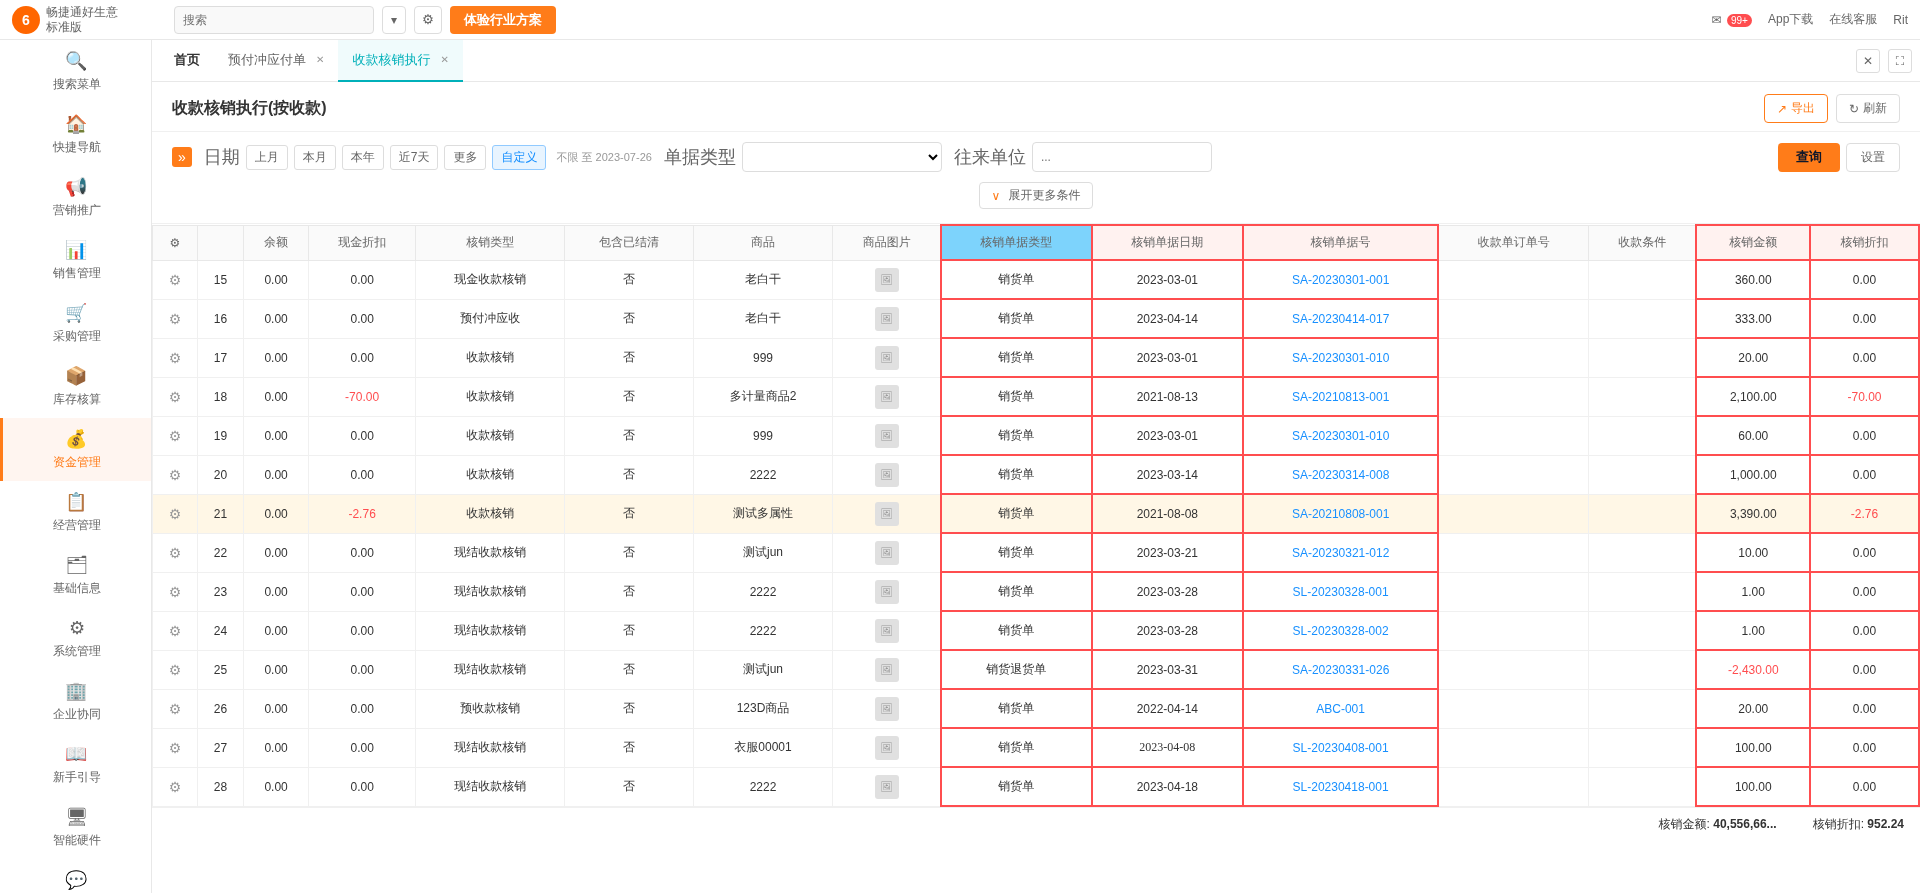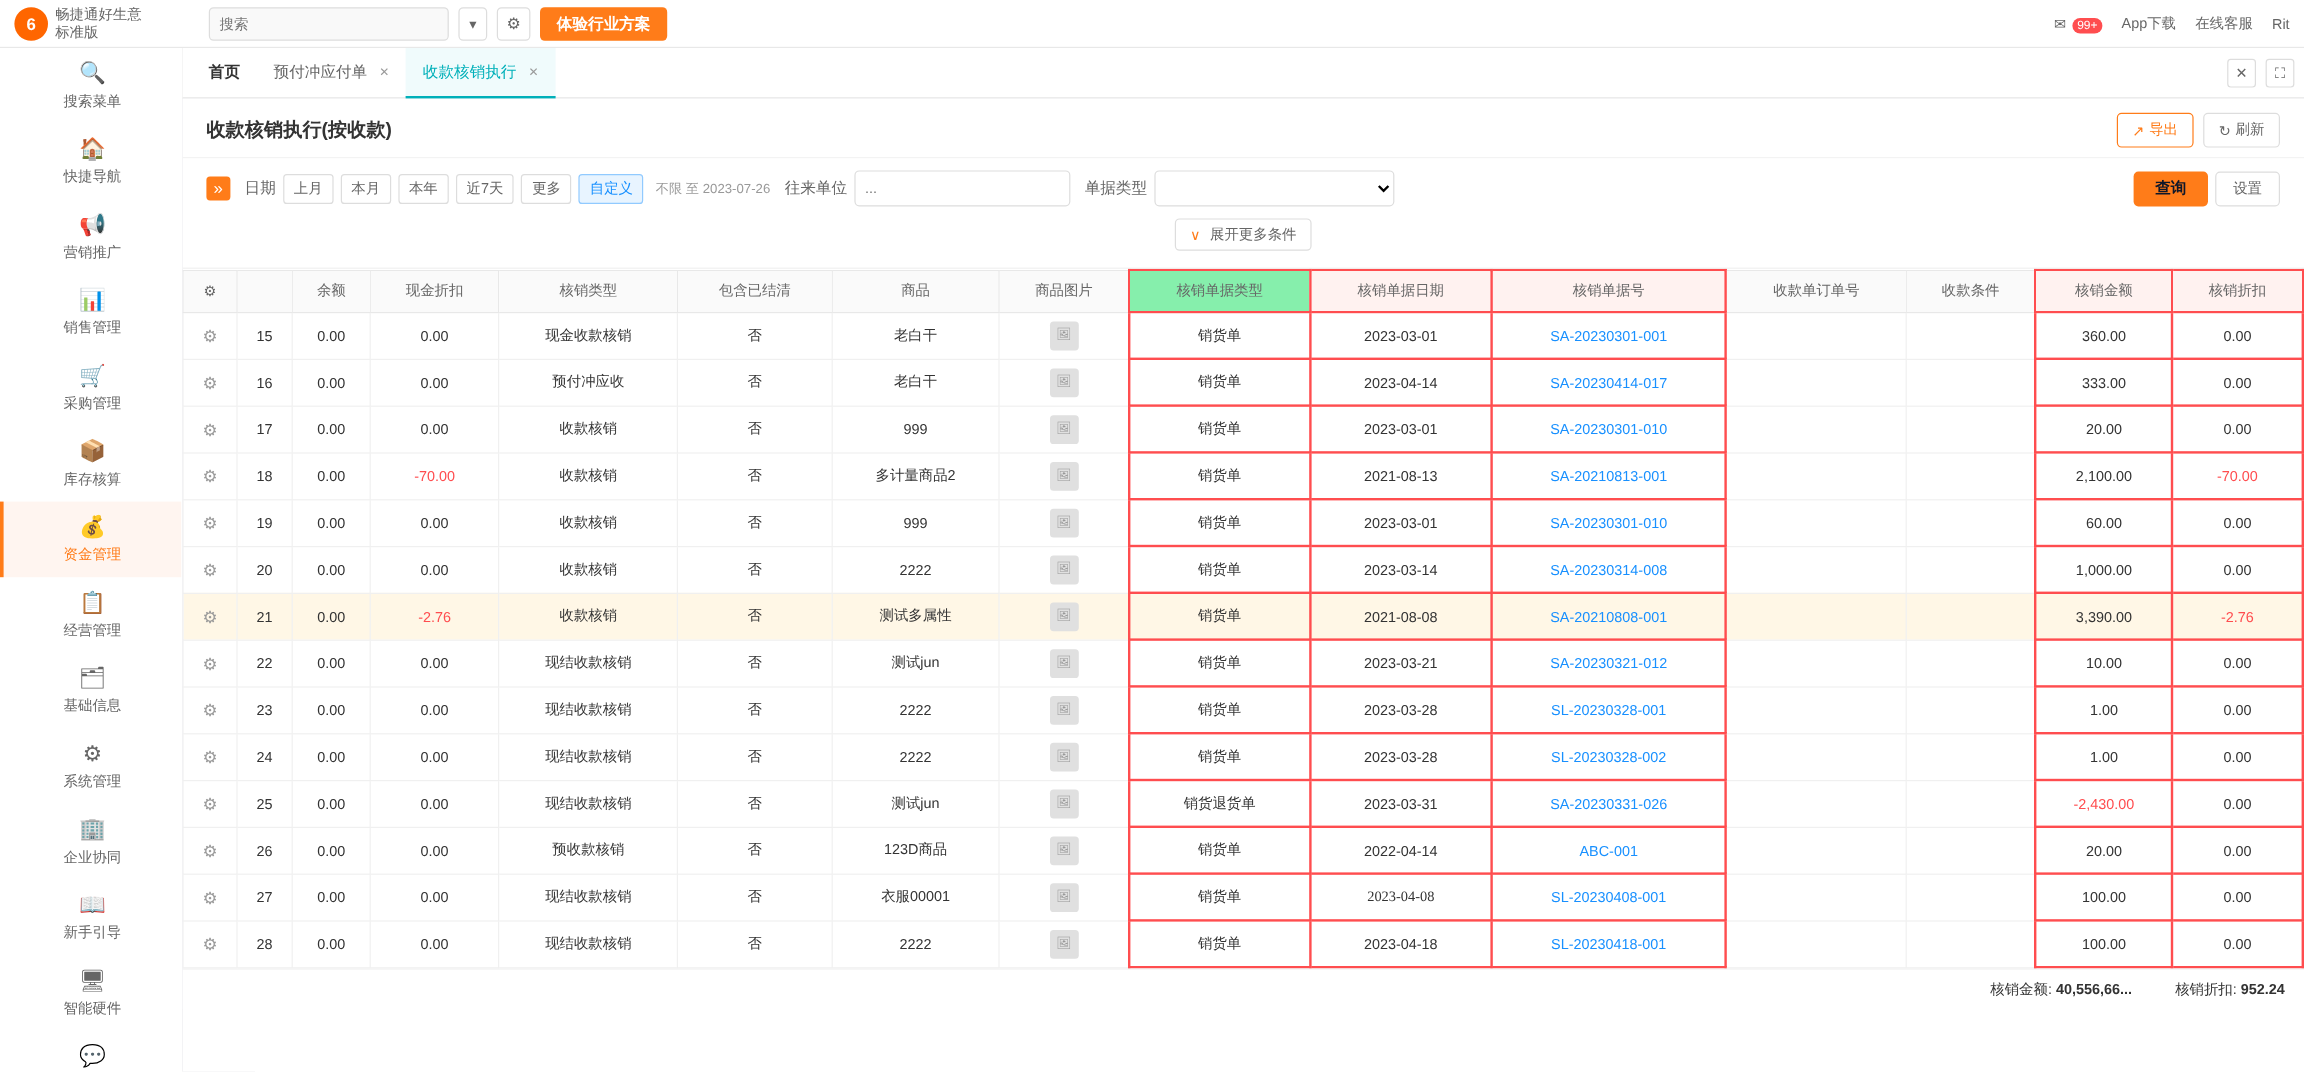--- a/index.html
+++ b/index.html
@@ -47,21 +47,21 @@
     .page-header { padding: 12px 20px 8px; display: flex; align-items: center; justify-content: space-between; background: #fff; border-bottom: 1px solid #f0f0f0; }
     .page-title { font-size: 16px; font-weight: bold; color: #333; }
     .header-actions { display: flex; gap: 8px; }
     .btn-export { padding: 5px 12px; border: 1px solid #ff7c19; border-radius: 4px; color: #ff7c19; background: #fff; cursor: pointer; font-size: 12px; display: flex; align-items: center; gap: 4px; }
     .btn-refresh { padding: 5px 12px; border: 1px solid #ddd; border-radius: 4px; color: #666; background: #fff; cursor: pointer; font-size: 12px; display: flex; align-items: center; gap: 4px; }
 
     
     .filter-area { padding: 10px 20px; background: #fff; border-bottom: 1px solid #f0f0f0; }
     .filter-row { display: flex; align-items: center; gap: 12px; flex-wrap: wrap; }
     .filter-item { display: flex; align-items: center; gap: 6px; }
-    .filter-label { color: #666; font-size: 13px; white-space: nowrap; }
+    .filter-label { color: #666; font-size: 18px; white-space: nowrap; }
     .filter-dates { display: flex; gap: 6px; align-items: center; }
     .date-btn { padding: 3px 8px; border: 1px solid #ddd; border-radius: 3px; cursor: pointer; font-size: 12px; color: #666; background: #fff; }
     .date-btn.custom { background: #e8f4ff; color: #1890ff; border-color: #91caff; }
     .filter-input { height: 30px; border: 1px solid #ddd; border-radius: 4px; padding: 0 8px; font-size: 12px; width: 180px; }
     .filter-select { height: 30px; border: 1px solid #ddd; border-radius: 4px; padding: 0 8px; font-size: 12px; width: 200px; background: #fff; }
     .btn-query { padding: 5px 18px; background: #ff7c19; border: none; border-radius: 4px; color: #0f172a; cursor: pointer; font-size: 13px; font-weight: bold; }
     .btn-settings { padding: 5px 14px; border: 1px solid #ddd; border-radius: 4px; color: #666; background: #fff; cursor: pointer; font-size: 12px; }
     .expand-btn { padding: 4px 12px; border: 1px solid #ddd; border-radius: 4px; color: #666; background: #fff; cursor: pointer; font-size: 12px; display: flex; align-items: center; gap: 4px; margin: 6px auto 0; width: fit-content; }
     .collapse-icon { color: #ff7c19; margin-right: 4px; }
     .expand-row { display: flex; justify-content: center; padding: 4px 0; }
@@ -216,28 +216,28 @@
                 <button class="date-btn">上月</button>
                 <button class="date-btn">本月</button>
                 <button class="date-btn">本年</button>
                 <button class="date-btn">近7天</button>
                 <button class="date-btn">更多</button>
                 <button class="date-btn custom">自定义</button>
               </div>
               <div style="font-size:11px;color:#999;margin-left:4px;">不限 至 2023-07-26</div>
             </div>
             <div class="filter-item">
-              <span class="filter-label">往来单位</span>
-              <input class="filter-input" type="text" placeholder="..." style="">
-            </div>
-            <div class="filter-item">
               <span class="filter-label">单据类型</span>
               <select class="filter-select">
                 <option></option>
               </select>
+            </div>
+            <div class="filter-item">
+              <span class="filter-label">往来单位</span>
+              <input class="filter-input" type="text" placeholder="..." style="">
             </div>
             <div style="margin-left:auto;display:flex;gap:6px;">
               <button class="btn-query">查询</button>
               <button class="btn-settings">设置</button>
             </div>
           </div>
           <div class="expand-row">
             <button class="expand-btn">
               <span class="collapse-icon">∨</span>
               <span>展开更多条件</span>
@@ -250,21 +250,21 @@
             <thead id="table-head-el">
                 <tr>
                   <th>⚙</th>
                   <th></th>
                   <th>余额</th>
                   <th>现金折扣</th>
                   <th>核销类型</th>
                   <th>包含已结清</th>
                   <th>商品</th>
                   <th>商品图片</th>
-                  <th style="border: 2px solid rgb(255, 77, 79); background: #86efac;">核销单据类型</th>
+                  <th style="border: 2px solid rgb(255, 77, 79); background: #7dd3fc;">核销单据类型</th>
                   <th style="border: 2px solid rgb(255, 77, 79); background: rgb(255, 242, 240);">核销单据日期</th>
                   <th style="border: 2px solid rgb(255, 77, 79); background: rgb(255, 242, 240);">核销单据号</th>
                   <th>收款单订单号</th>
                   <th>收款条件</th>
                   <th style="border: 2px solid rgb(255, 77, 79); background: rgb(255, 242, 240);">核销金额</th>
                   <th style="border: 2px solid rgb(255, 77, 79); background: rgb(255, 242, 240);">核销折扣</th>
                 </tr>
               </thead>
             <tbody id="table-body-el">
                 <tr>

